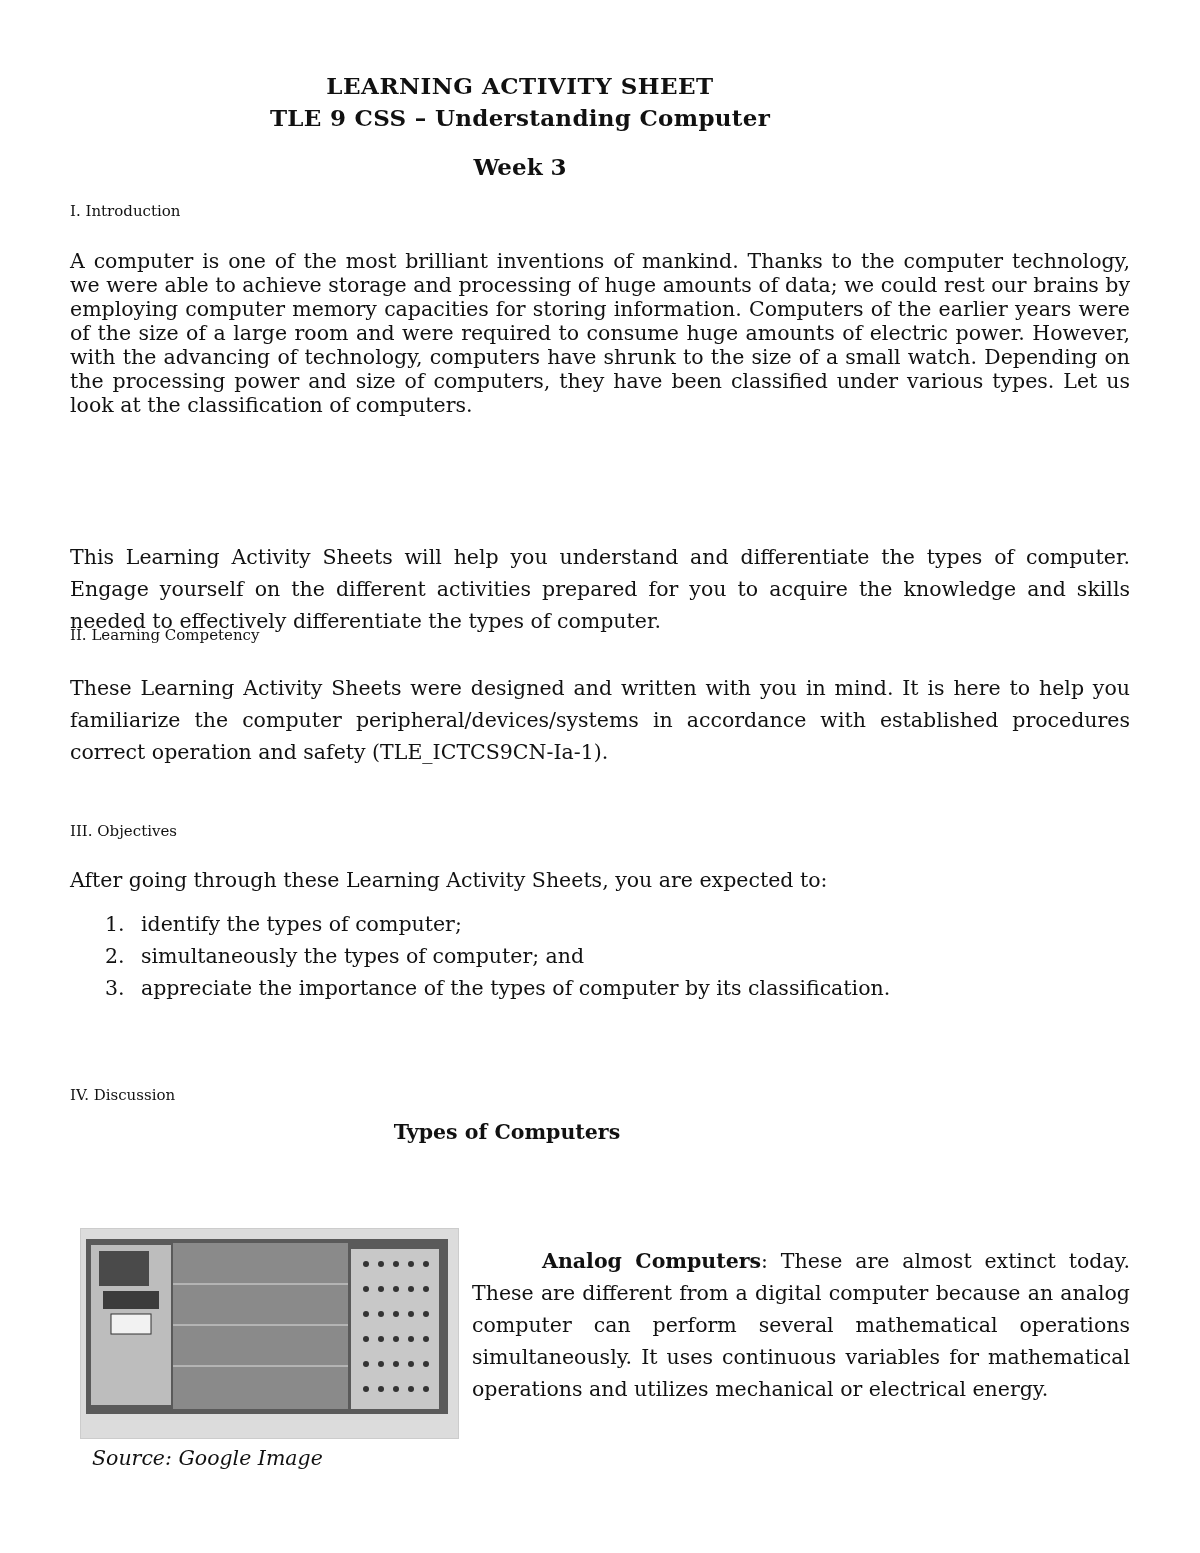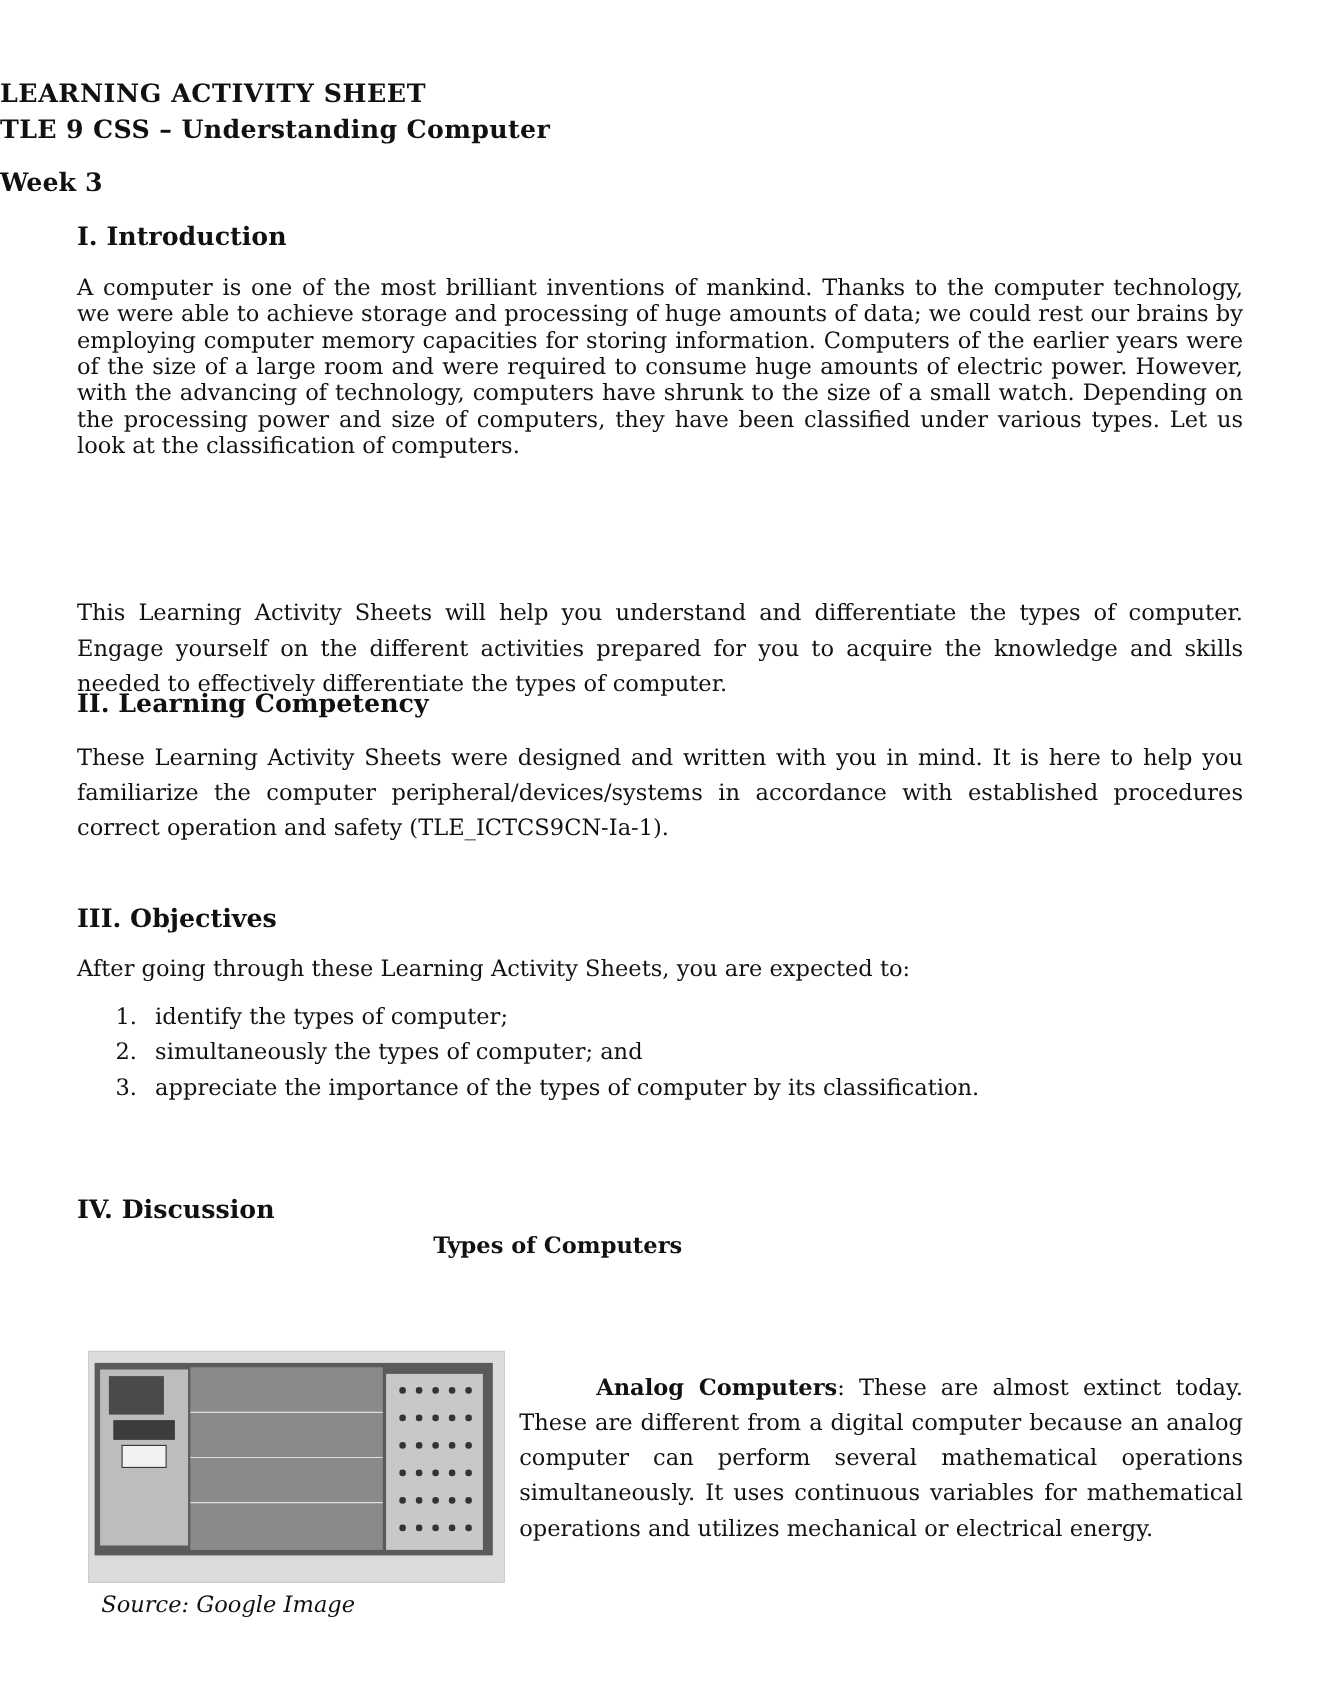--- a/index.html
+++ b/index.html
@@ -1,23 +1,23 @@
 <!DOCTYPE html>
 <html><head>
   <meta charset="utf-8">
   <style>
     html, body { margin: 0; padding: 0; background: #ffffff; }
     body { width: 1200px; height: 1553px; position: relative; overflow: hidden;
            font-family: "DejaVu Serif", "Liberation Serif", serif; color: #111; }
     .page { position: absolute; left: 0; top: 0; width: 1200px; height: 1553px; }
-    .title-block { position: absolute; left: 0; width: 1040px; font-weight: bold; }
+    .title-block { position: absolute; left: 0; width: 1040px; text-align: center; font-weight: bold; }
     .t1 { top: 72px; font-size: 23px; letter-spacing: 0.5px; }
     .t2 { top: 104px; font-size: 23px; letter-spacing: 0.3px; }
     .t3 { top: 153px; font-size: 23px; }
-    .h { position: absolute; left: 70px; font-weight: bold; font-size: 23px; }
+    .h { position: absolute; left: 70px; font-weight: normal; font-size: 15px; }
     .p { position: absolute; left: 70px; width: 1060px; font-size: 20.5px; line-height: 24px;
          text-align: justify; text-align-last: left; }
     .p2 { line-height: 32px; }
     .list { position: absolute; left: 105px; font-size: 20.5px; line-height: 32px; margin: 0; padding: 0; list-style: none; }
     .list li { display: flex; }
     .list .num { width: 36px; }
     .sub-title { position: absolute; left: 0; width: 1014px; text-align: center; top: 1120px; font-weight: bold; font-size: 20.5px; }
     .analog { position: absolute; left: 472px; top: 1205px; width: 658px; font-size: 20.5px; line-height: 32px; text-align: justify; text-align-last: left; margin-top: 40px; }
     .analog .lead { display: inline-block; width: 70px; }
     .photo { position: absolute; left: 80px; top: 1228px; width: 377px; height: 209px; background: #d9d9d9; border: 1px solid #ccc; overflow: hidden; }

